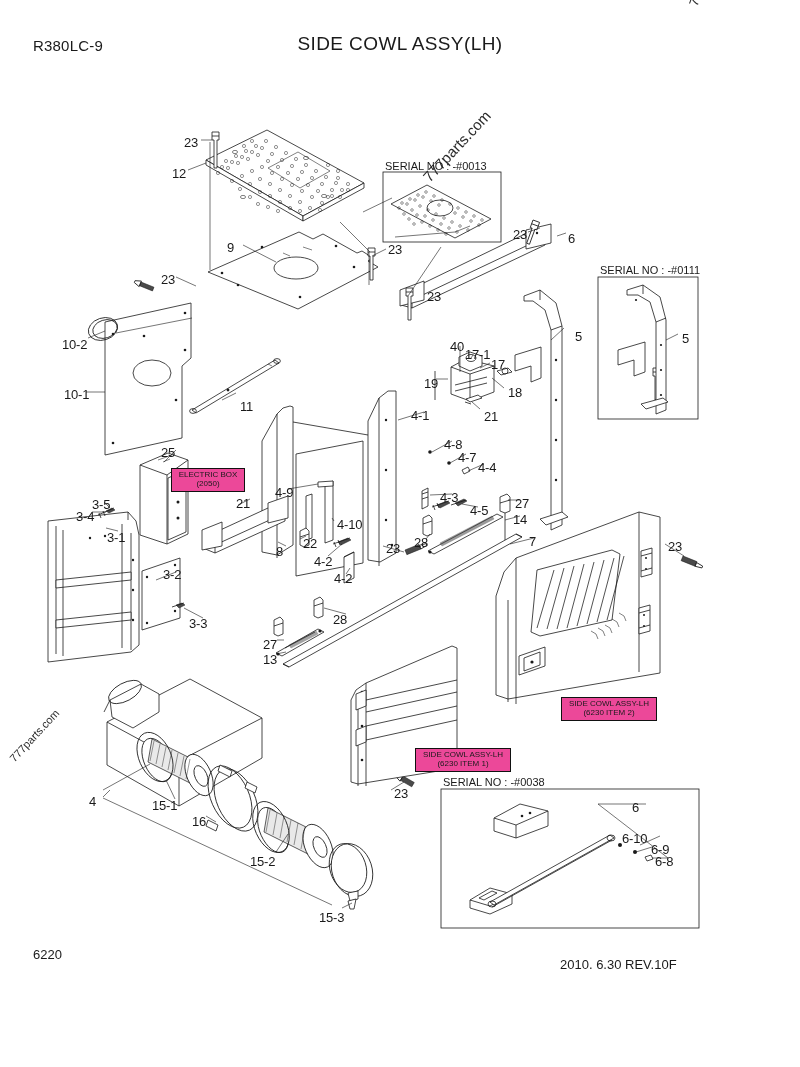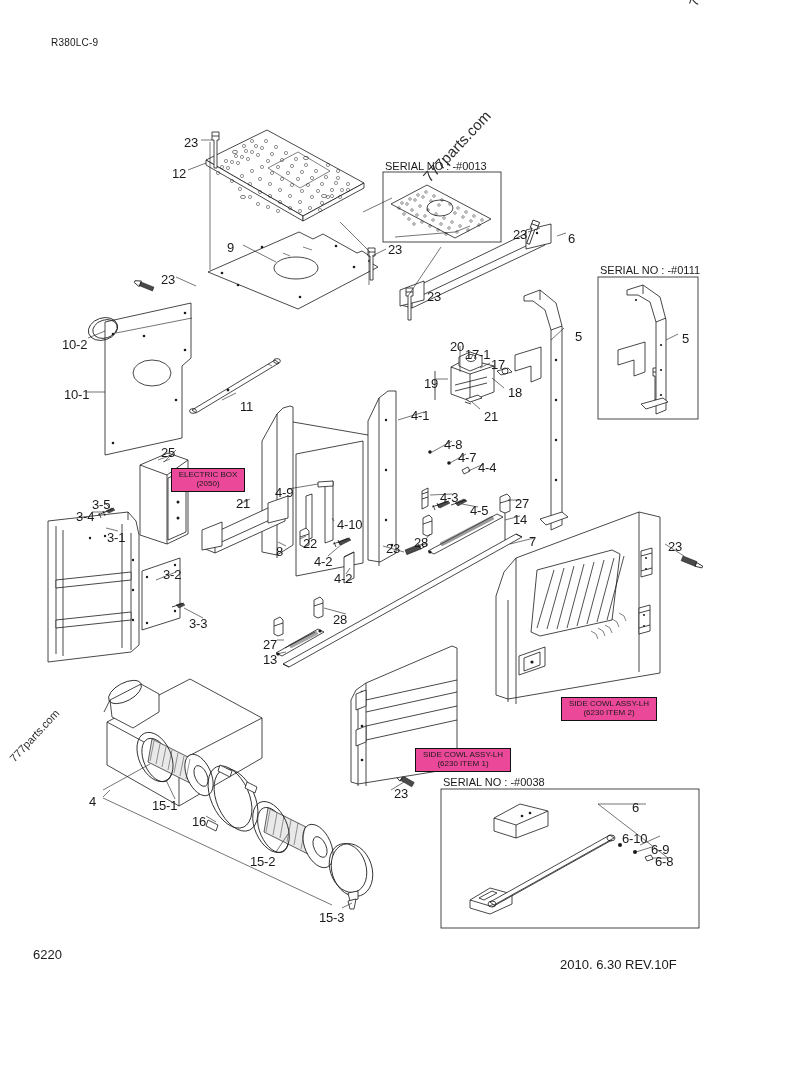--- a/index.html
+++ b/index.html
@@ -13,23 +13,23 @@
     width: 800px;
     height: 1067px;
     background: #ffffff;
     font-family: "Liberation Sans", sans-serif;
     color: #1a1a1a;
     overflow: hidden;
   }
   
   #model-code {
     position: absolute;
-    left: 51px;
+    left: 33px;
     top: 37px;
-    font-size: 10px;
+    font-size: 15px;
     letter-spacing: .2px;
     white-space: nowrap;
   }
   #page-title {
     position: absolute;
     left: 0;
     top: 33px;
     width: 800px;
     text-align: center;
     font-size: 19px;
@@ -118,20 +118,21 @@
   .fillg { fill: #e9e9e9; stroke: #1a1a1a; stroke-width: 0.7; }
   .filld { fill: #4a4a4a; stroke: #1a1a1a; stroke-width: 0.5; }
   .dot { fill: #1a1a1a; }
 </style>
 </head>
 <body>
 
 <div id="page">
 
   <div id="model-code">R380LC-9</div>
+  <div id="page-title">SIDE COWL ASSY(LH)</div>
 
   <svg id="drawing" viewBox="0 0 800 1067">
 
     <g>
       <path class="fillw" d="M206 160 L267 130 L364 183 L303 216 Z"></path>
       <path class="fillw" d="M206 160 L303 216 L303 221 L206 165 Z"></path>
       <path class="fillw" d="M303 216 L364 183 L364 188 L303 221 Z"></path>
       <path class="ln-thin" d="M268 168 L298 152 L330 171 L300 188 Z"></path>
       <g class="ln-thin" opacity="0.85">
         <circle cx="226" cy="161" r="1.6"></circle>
@@ -775,21 +776,21 @@
       <div class="callout" style="left: 161px; top: 273px;">23</div>
       <div class="callout" style="left: 388px; top: 243px;">23</div>
       <div class="callout" style="left: 513px; top: 228px;">23</div>
       <div class="callout" style="left: 568px; top: 232px;">6</div>
       <div class="callout" style="left: 427px; top: 290px;">23</div>
       <div class="callout" style="left: 575px; top: 330px;">5</div>
       <div class="callout" style="left: 682px; top: 332px;">5</div>
       <div class="callout" style="left: 62px; top: 338px;">10-2</div>
       <div class="callout" style="left: 64px; top: 388px;">10-1</div>
       <div class="callout" style="left: 240px; top: 400px;">11</div>
-      <div class="callout" style="left: 450px; top: 340px;">20</div>
+      <div class="callout" style="left: 450px; top: 340px;">40</div>
       <div class="callout" style="left: 465px; top: 348px;">17-1</div>
       <div class="callout" style="left: 491px; top: 358px;">17</div>
       <div class="callout" style="left: 424px; top: 377px;">19</div>
       <div class="callout" style="left: 508px; top: 386px;">18</div>
       <div class="callout" style="left: 484px; top: 410px;">21</div>
       <div class="callout" style="left: 411px; top: 409px;">4-1</div>
       <div class="callout" style="left: 444px; top: 438px;">4-8</div>
       <div class="callout" style="left: 458px; top: 451px;">4-7</div>
       <div class="callout" style="left: 478px; top: 461px;">4-4</div>
       <div class="callout" style="left: 161px; top: 446px;">25</div>

